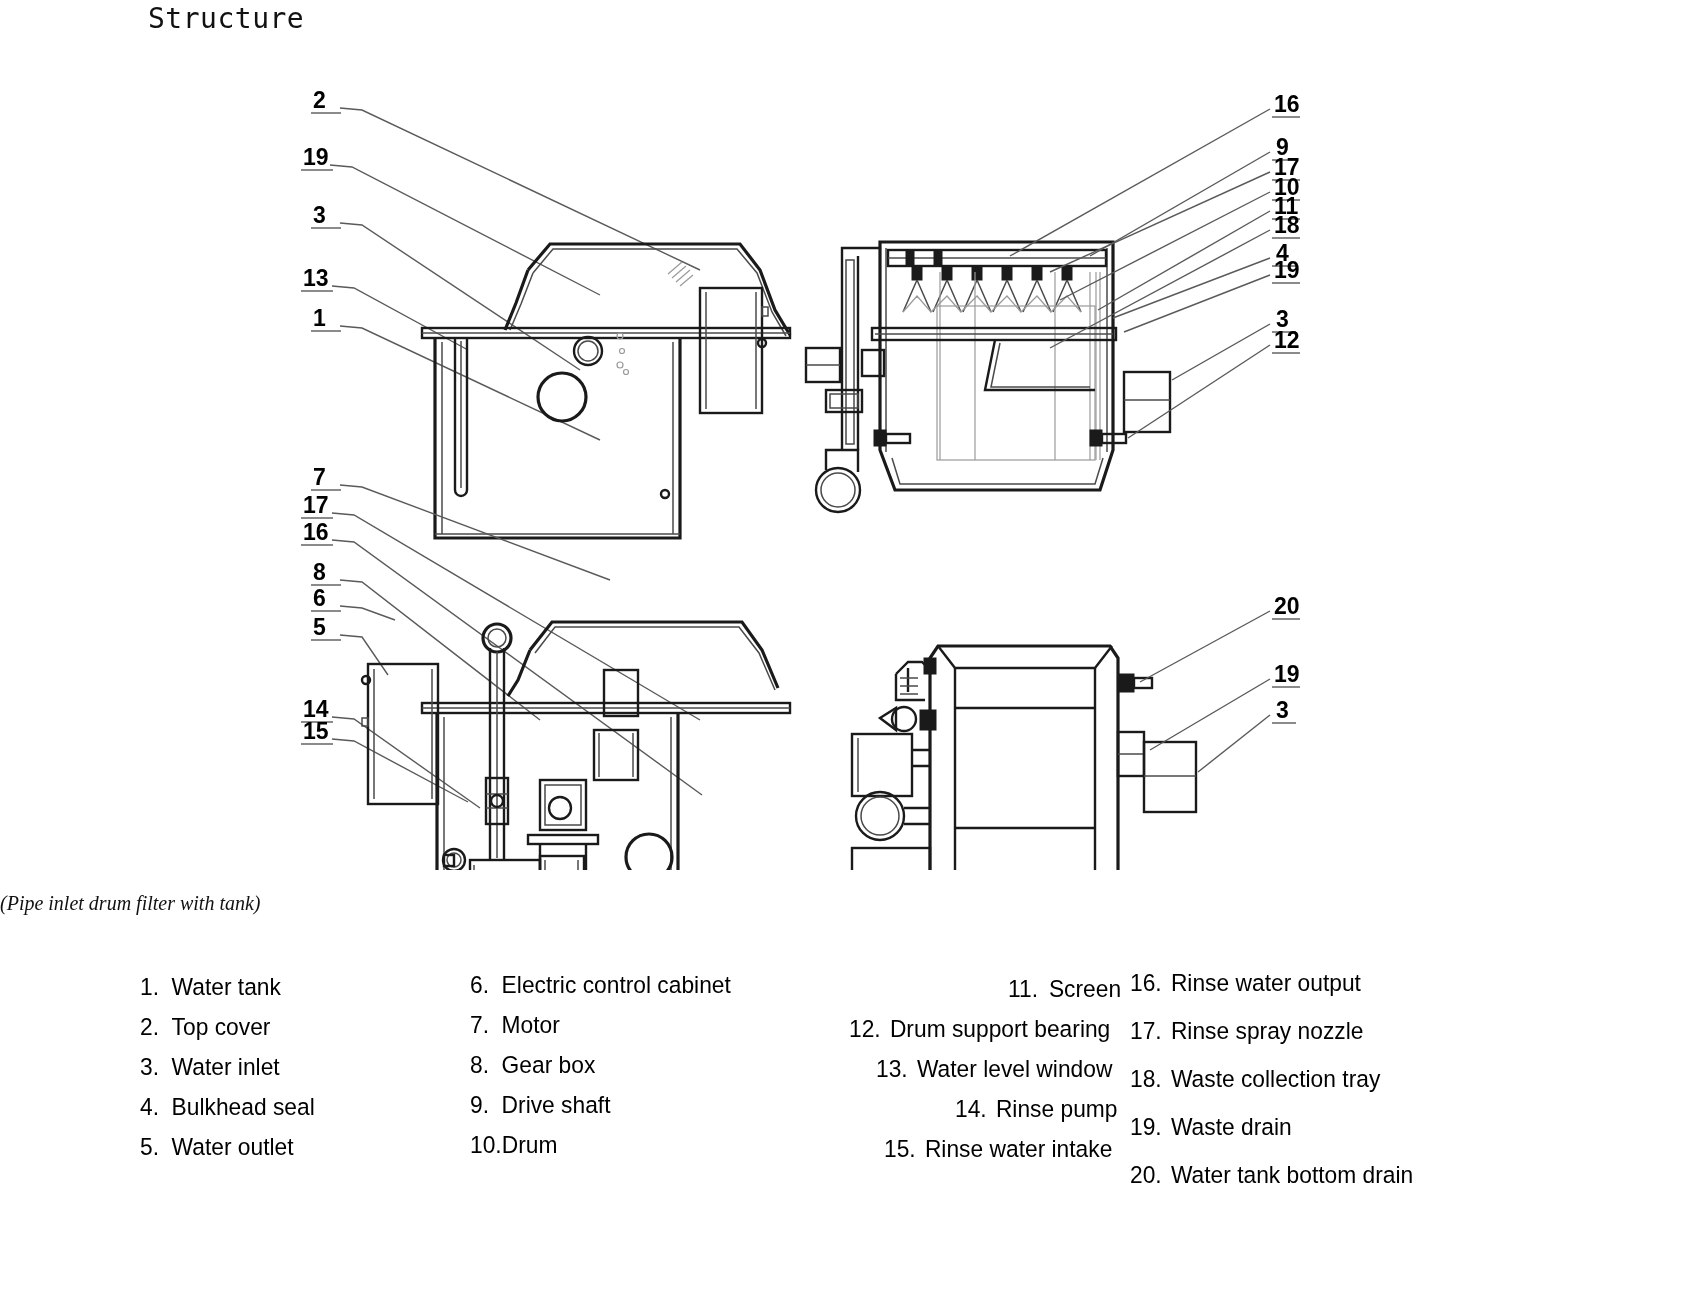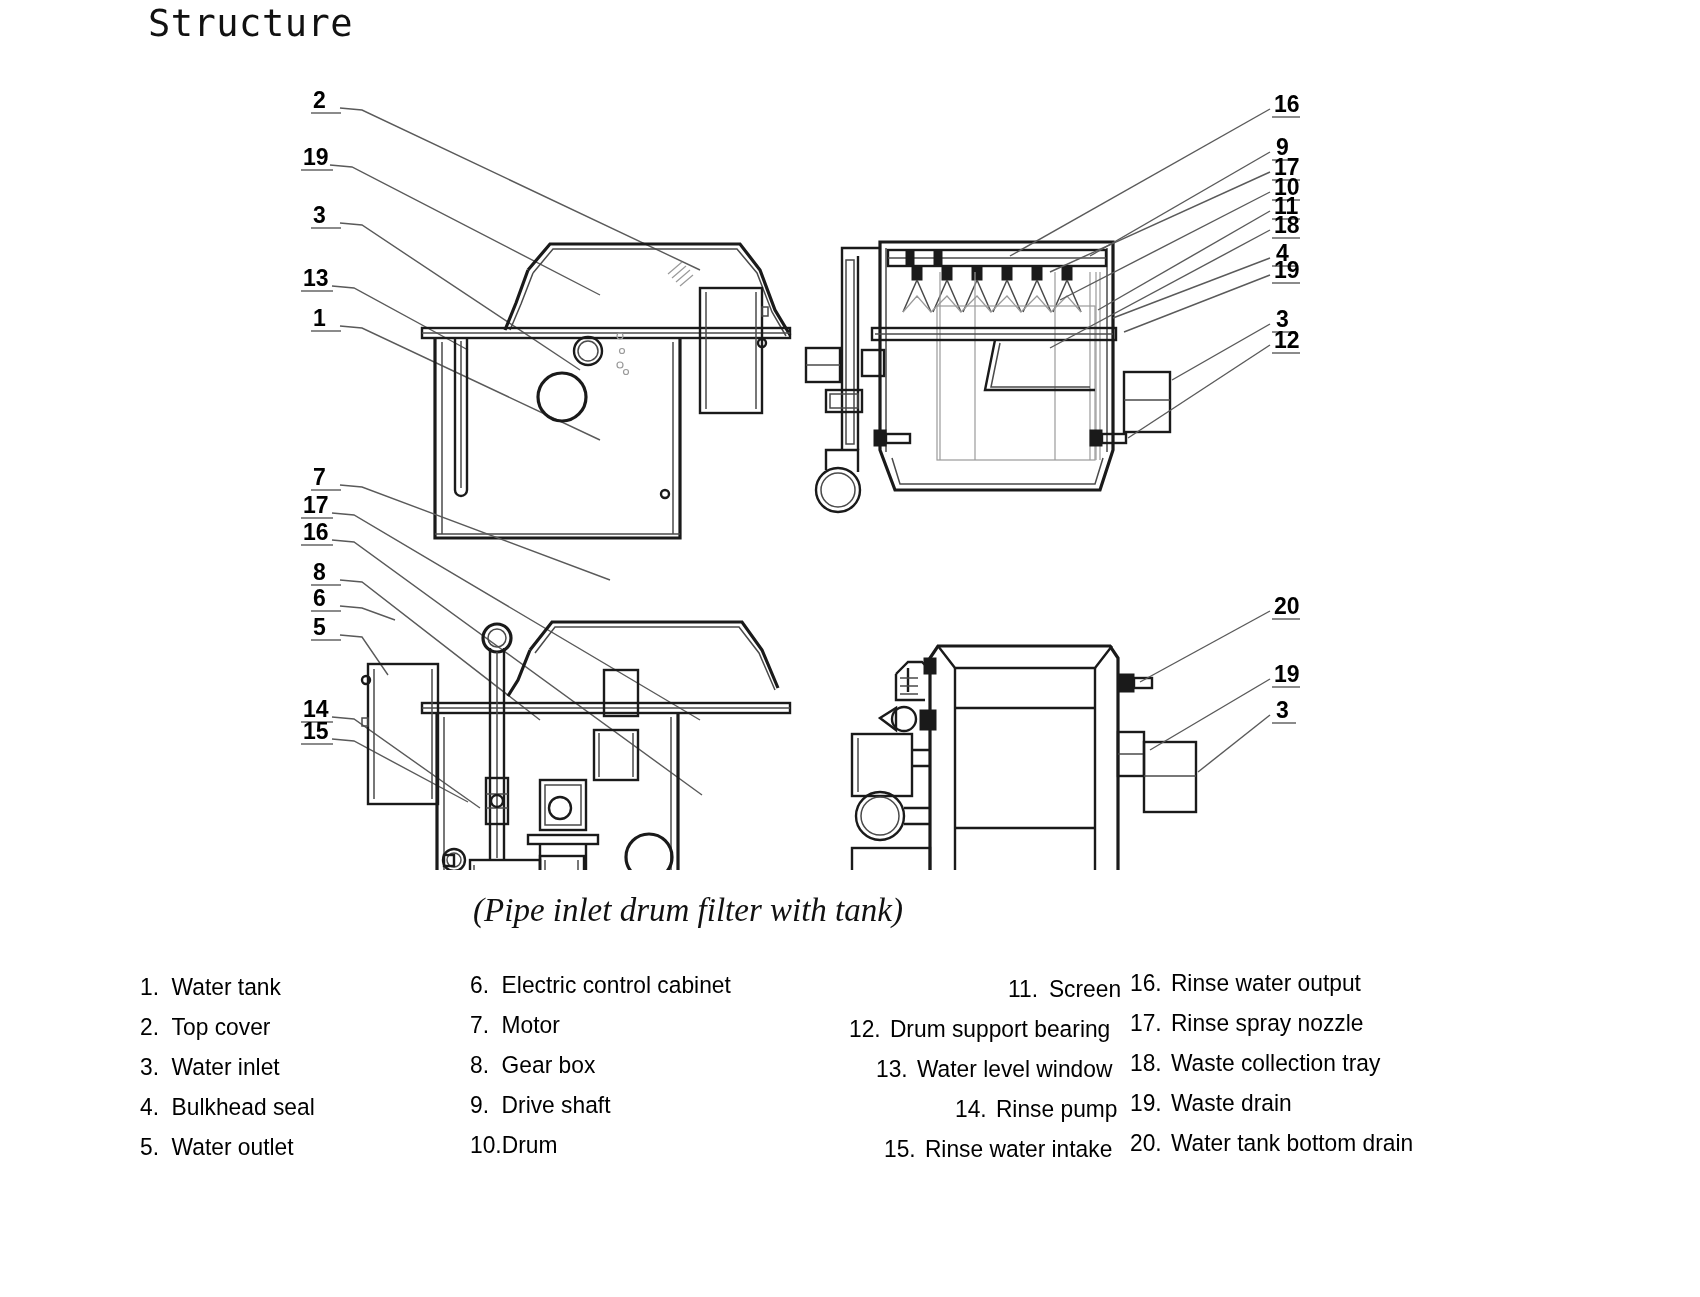--- a/index.html
+++ b/index.html
@@ -20,21 +20,21 @@
     width: 1700px;
     height: 1297px;
   }
 
   
   .page-title {
     position: absolute;
     left: 148px;
     top: 2px;
     font-family: "DejaVu Sans Mono", "Liberation Mono", monospace;
-    font-size: 37px;
+    font-size: 28px;
     letter-spacing: 0.5px;
     color: #111;
     white-space: nowrap;
   }
 
   
   .drawing-area {
     position: absolute;
     left: 0;
     top: 60px;
@@ -44,45 +44,45 @@
   .drawing-area svg {
     display: block;
   }
 
   
   .caption {
     position: absolute;
     left: 0;
     top: 892px;
     width: 1376px;
-    text-align: center;
+    text-align: left;
     font-family: "Liberation Serif", "DejaVu Serif", serif;
     font-style: italic;
-    font-size: 33px;
+    font-size: 20px;
     color: #111;
   }
 
   
   .legend {
     position: absolute;
     left: 140px;
     top: 955px;
     width: 1440px;
     display: flex;
     flex-direction: row;
     align-items: flex-start;
   }
   .legend-col {
     display: flex;
     flex-direction: column;
   }
   .legend-col.c1 { width: 330px; padding-top: 12px; }
   .legend-col.c2 { width: 330px; padding-top: 10px; }
   .legend-col.c3 { width: 330px; padding-top: 14px; align-items: flex-end; }
-  .legend-col.c4 { width: 400px; padding-top: 8px; }
+  .legend-col.c4 { width: 400px; padding-top: 8px; gap: 8px; }
 
   .legend-item {
     display: flex;
     flex-direction: row;
     align-items: baseline;
     font-size: 24.5px;
     line-height: 40px;
     color: #000;
     font-family: "Liberation Sans", sans-serif;
     transform: scaleX(0.93);

